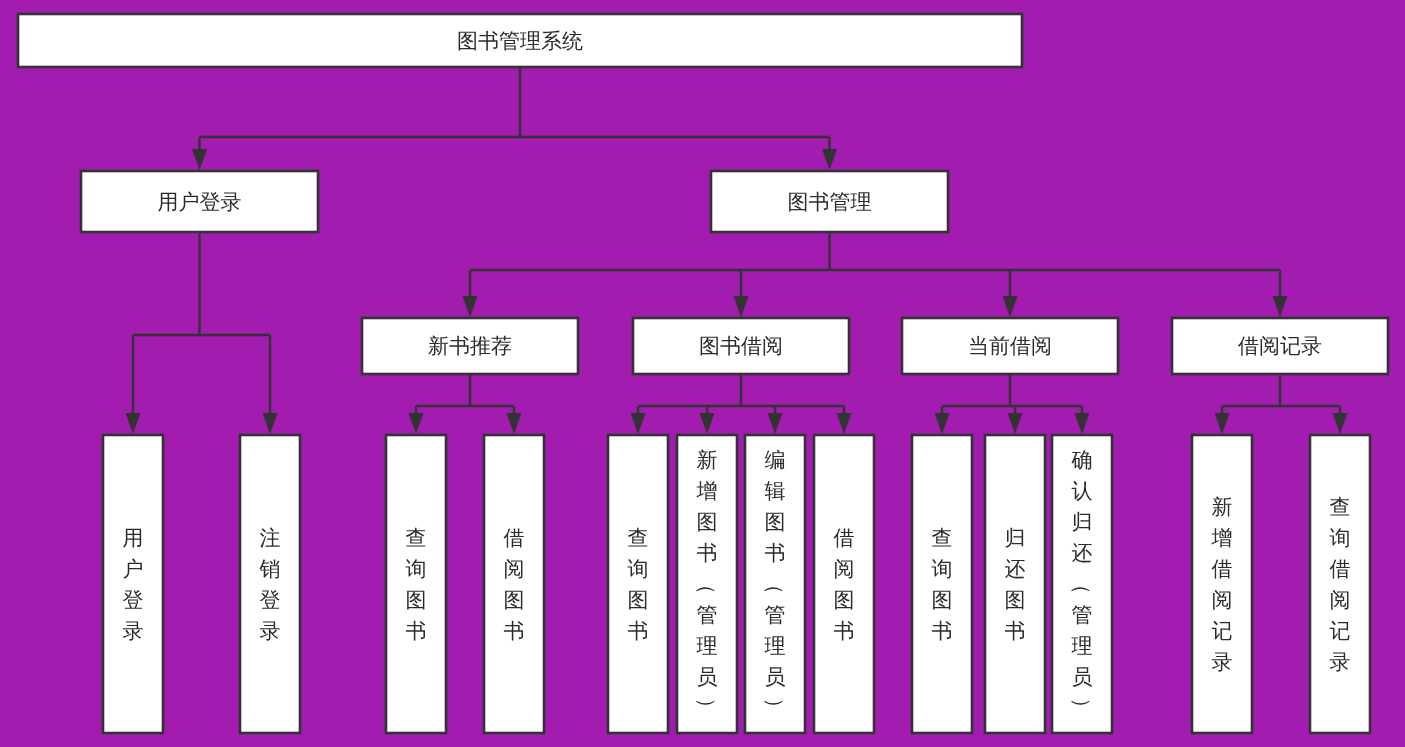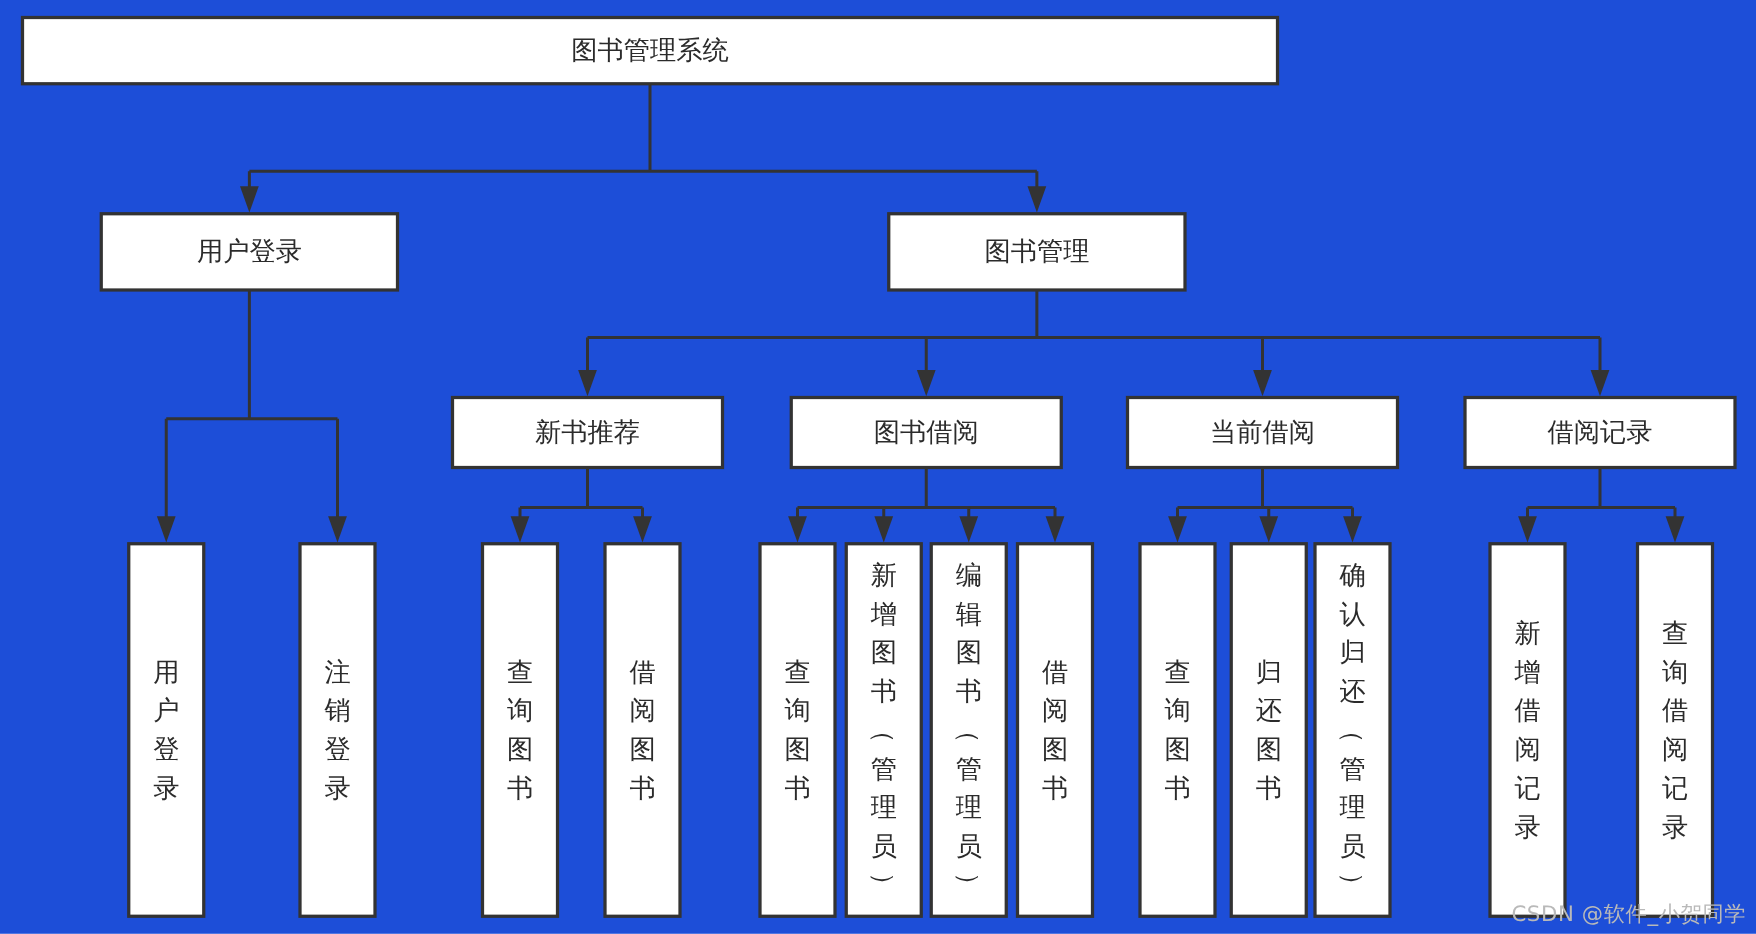--- a/index.html
+++ b/index.html
@@ -10,21 +10,21 @@
   body {
     width: 1405px;
     height: 747px;
     font-family: "DejaVu Sans", "Liberation Sans", sans-serif;
     overflow: hidden;
   }
   #diagram-root {
     position: relative;
     width: 1405px;
     height: 747px;
-    background: #1d4ed8;
+    background: #a21caf;
   }
   svg.diagram-canvas {
     position: absolute;
     left: 0;
     top: 0;
     width: 1405px;
     height: 747px;
     display: block;
   }
   .node-box {
@@ -262,15 +262,14 @@
           <text x="1340" y="506.5" class="node-label-v" dominant-baseline="central">查</text>
           <text x="1340" y="537.5" class="node-label-v" dominant-baseline="central">询</text>
           <text x="1340" y="568.5" class="node-label-v" dominant-baseline="central">借</text>
           <text x="1340" y="599.5" class="node-label-v" dominant-baseline="central">阅</text>
           <text x="1340" y="630.5" class="node-label-v" dominant-baseline="central">记</text>
           <text x="1340" y="661.5" class="node-label-v" dominant-baseline="central">录</text>
         </g>
       </g>
   </svg>
 
-  <div class="watermark-text">CSDN @软件_小贺同学</div>
 
 </div>
 
 </body></html>

